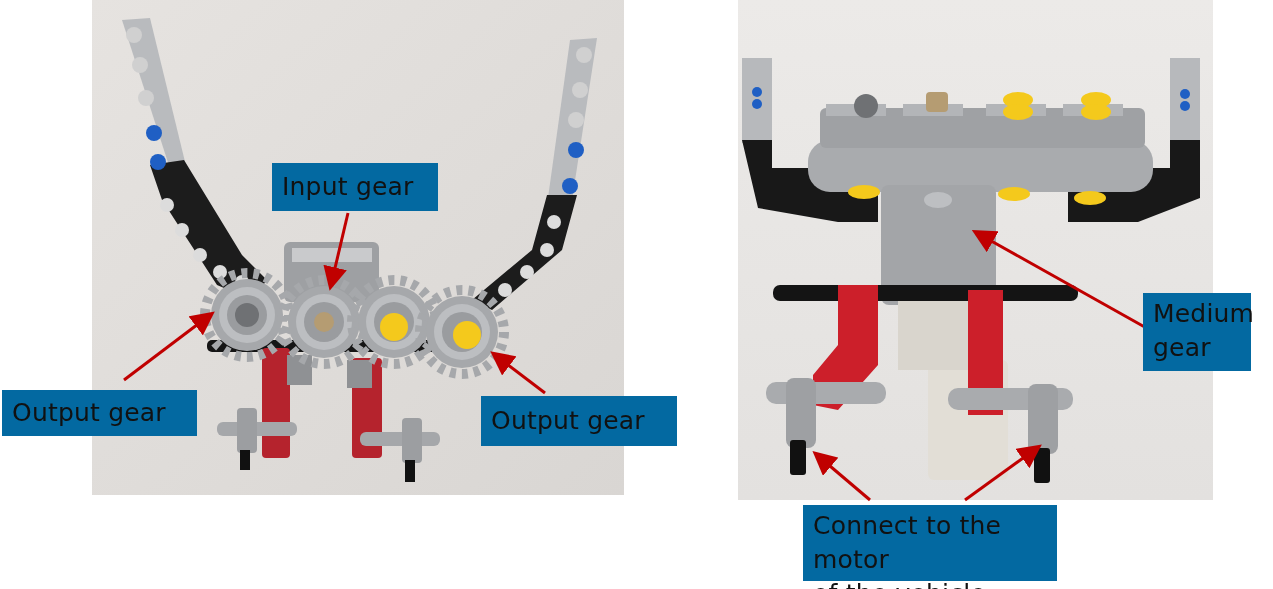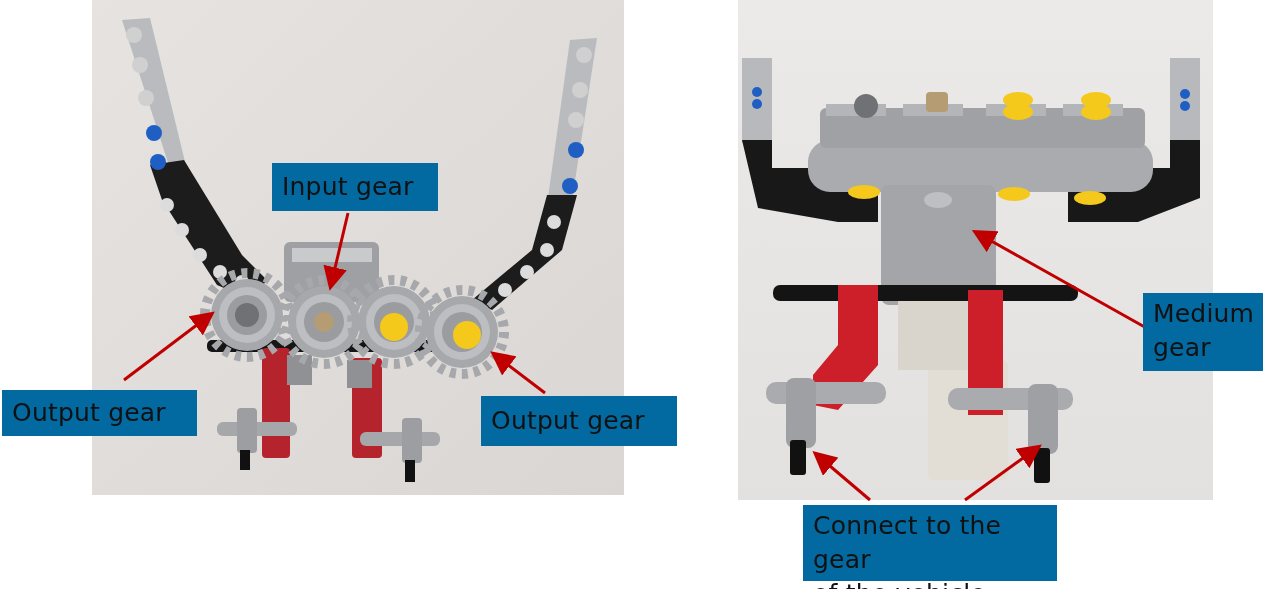--- a/index.html
+++ b/index.html
@@ -177,20 +177,20 @@
 
 <div class="label" style="left:272px;top:163px;width:166px;height:48px;line-height:48px;">
   <span>Input gear</span>
 </div>
 <div class="label" style="left:2px;top:390px;width:195px;height:46px;line-height:46px;">
   <span>Output gear</span>
 </div>
 <div class="label" style="left:481px;top:396px;width:196px;height:50px;line-height:50px;">
   <span>Output gear</span>
 </div>
-<div class="label" style="left:1143px;top:293px;width:120px;height:78px;padding-top:4px;">
+<div class="label" style="left:1143px;top:293px;width:108px;height:78px;padding-top:4px;">
   <div>Medium</div>
   <div>gear</div>
 </div>
 <div class="label" style="left:803px;top:505px;width:254px;height:76px;padding-top:4px;">
-  <div>Connect to the gear</div>
+  <div>Connect to the motor</div>
   <div>of the vehicle</div>
 </div>
 
 </body></html>

